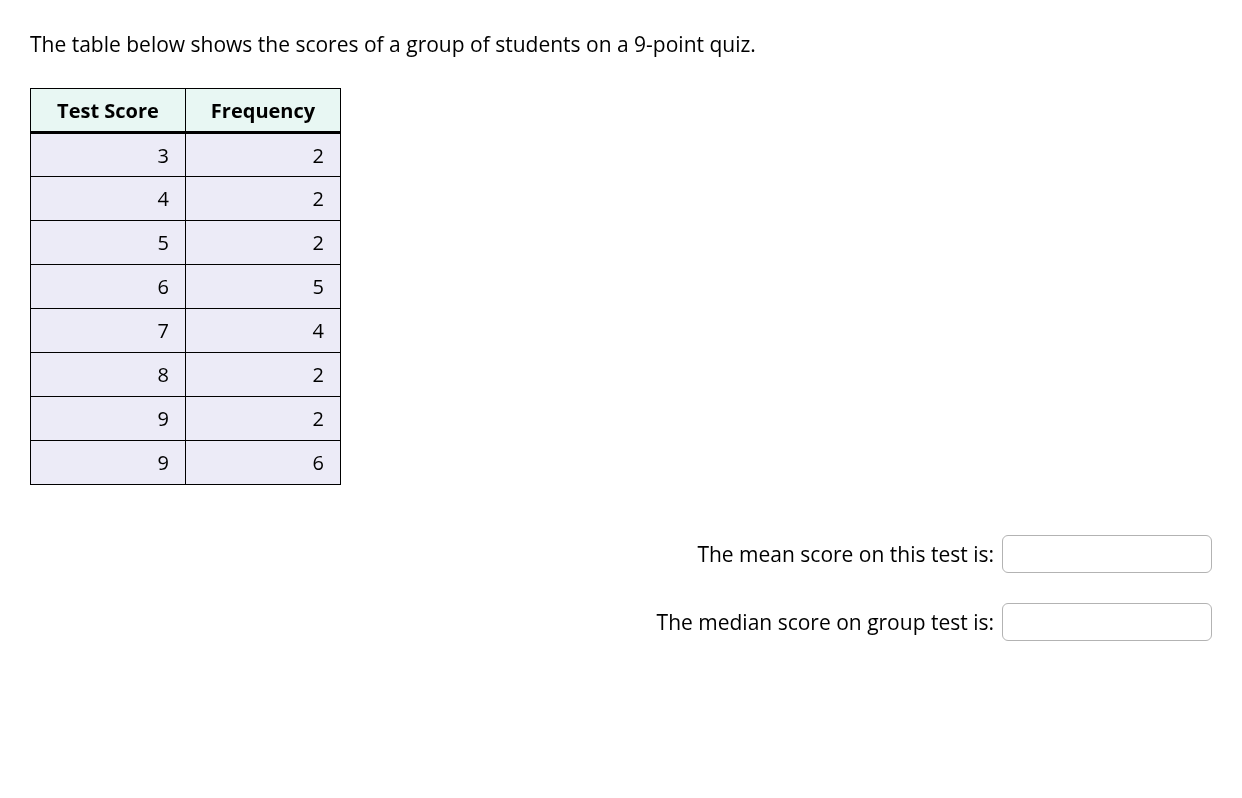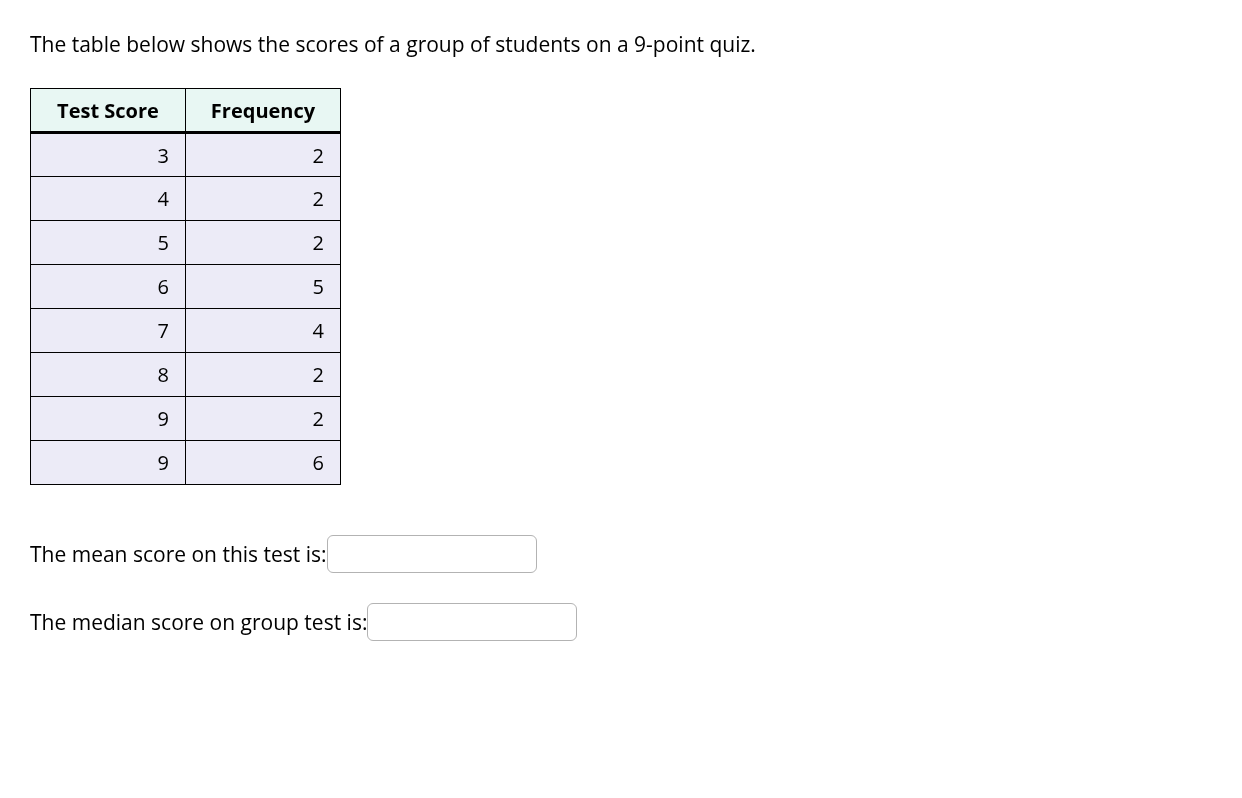--- a/index.html
+++ b/index.html
@@ -34,21 +34,23 @@
       border-bottom: 3px solid #000;
       padding: 6px 12px;
     }
     td {
       background: #ecebf7;
       min-width: 155px;
     }
     .answer-row {
       display: flex;
       align-items: center;
+      gap: 8px;
       margin-bottom: 30px;
+      justify-content: flex-end;
     }
     .answer-input {
       width: 210px;
       height: 38px;
       border: 1px solid #b3b3b3;
       border-radius: 6px;
       font-size: 18px;
       padding: 0 8px;
       background: #fff;
     }

